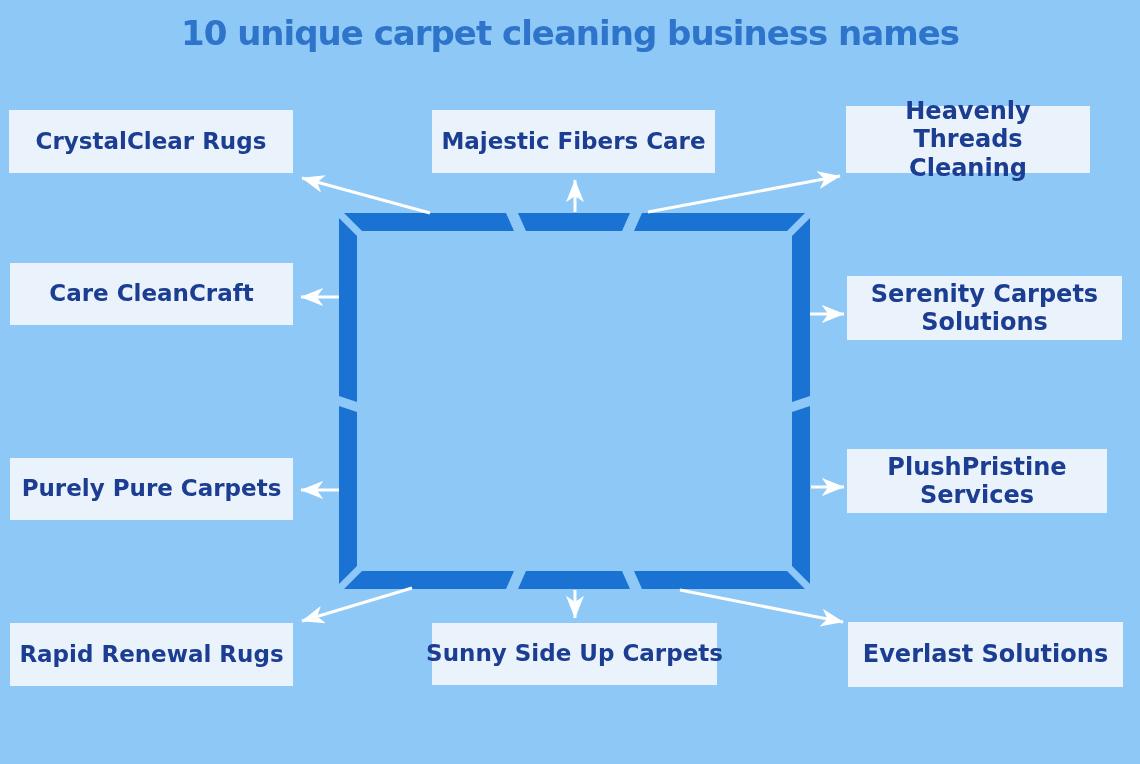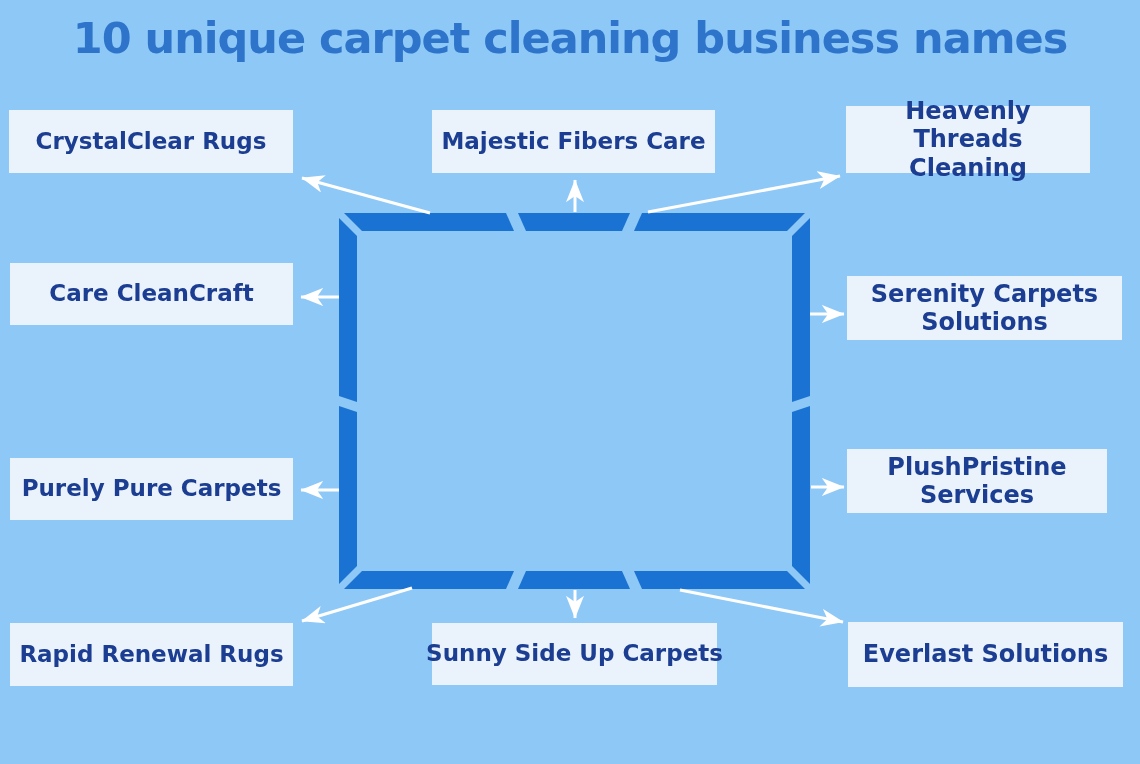--- a/index.html
+++ b/index.html
@@ -14,21 +14,21 @@
   .canvas{
     position:relative;
     width:1140px;height:764px;
     background:var(--background);
     overflow:hidden;
     font-family:"DejaVu Sans","Liberation Sans",sans-serif;
   }
   .title{
     position:absolute;left:0;top:13px;width:1140px;
     text-align:center;
-    font-size:43px;font-weight:bold;letter-spacing:-1px;
+    font-size:34px;font-weight:bold;letter-spacing:-1px;
     color:var(--title);
     white-space:nowrap;
   }
   .diagram-svg{position:absolute;left:0;top:0;z-index:1;}
   .frame-seg{fill:var(--frame);}
   .arrow-line{stroke:var(--arrow);stroke-width:3;fill:none;}
   .node{
     position:absolute;z-index:2;
     background:var(--box_bg);
     color:var(--box_text);

